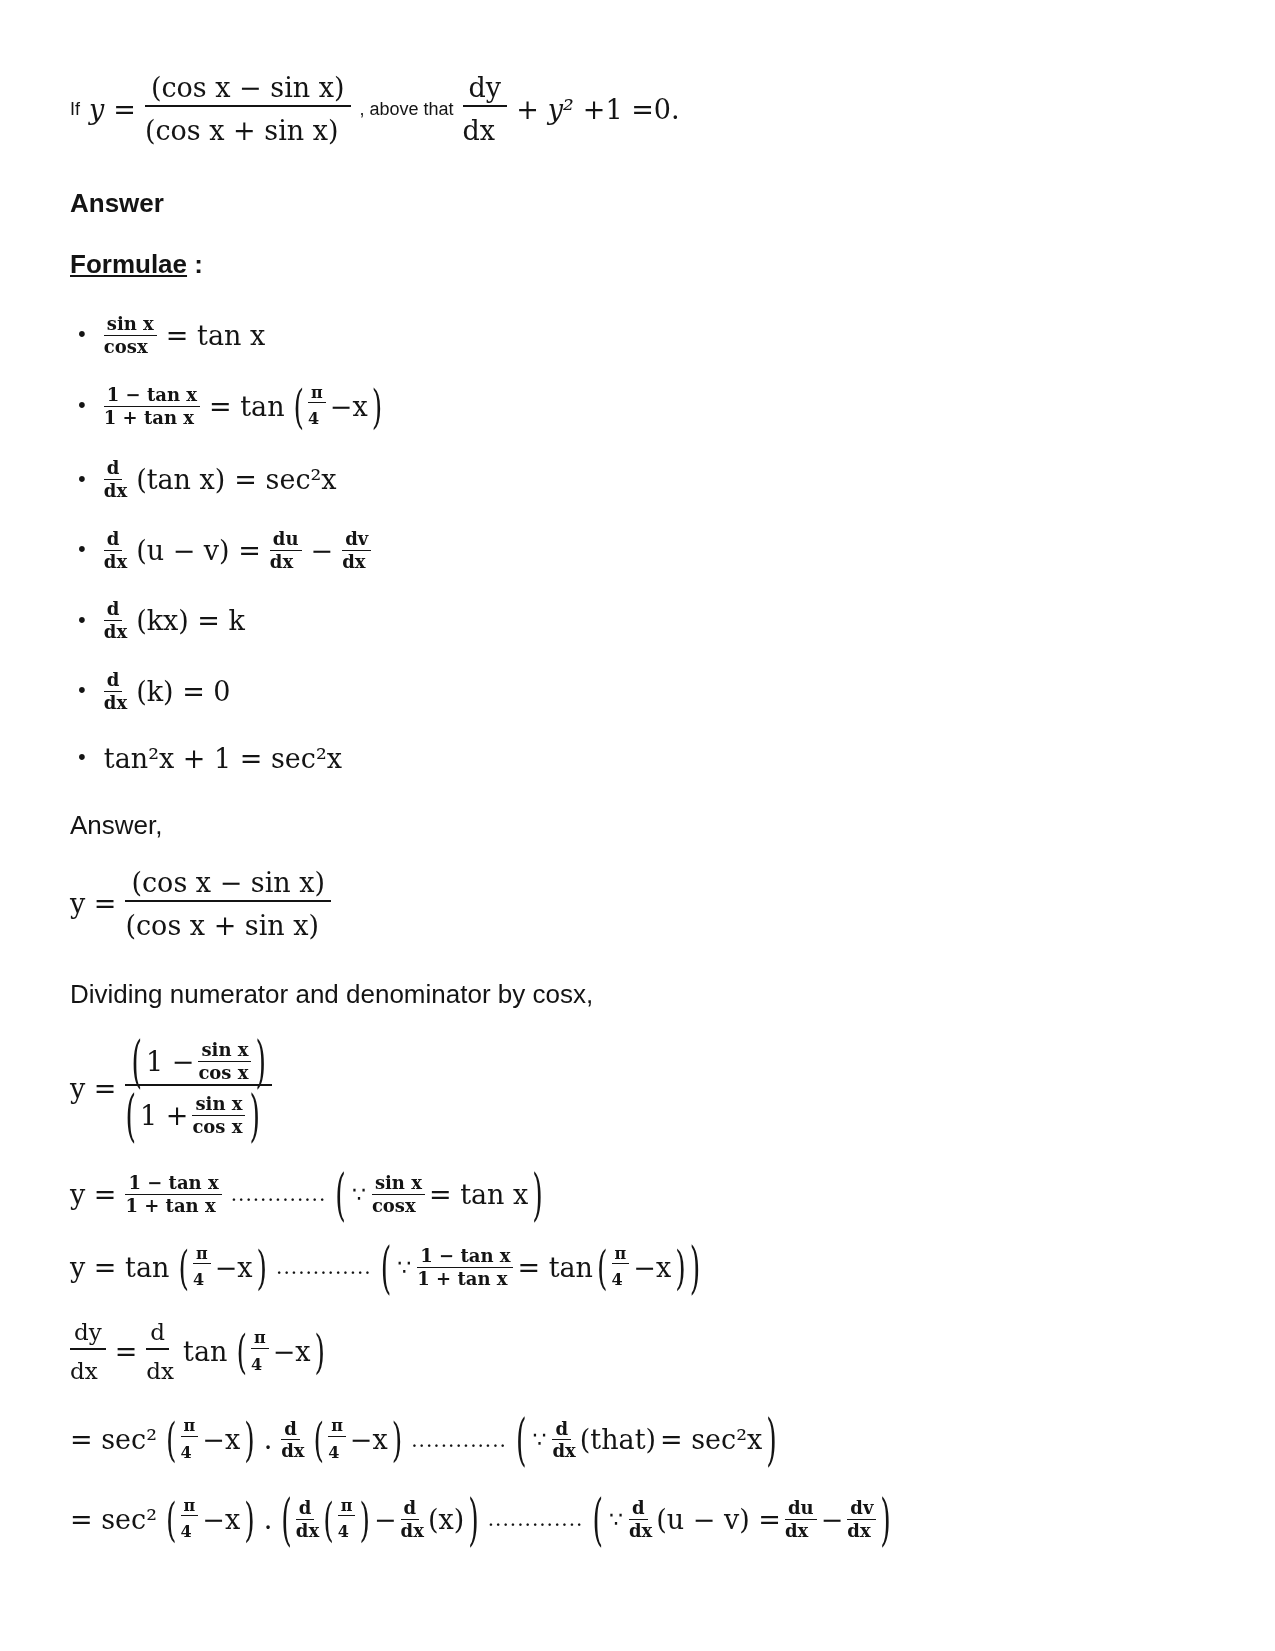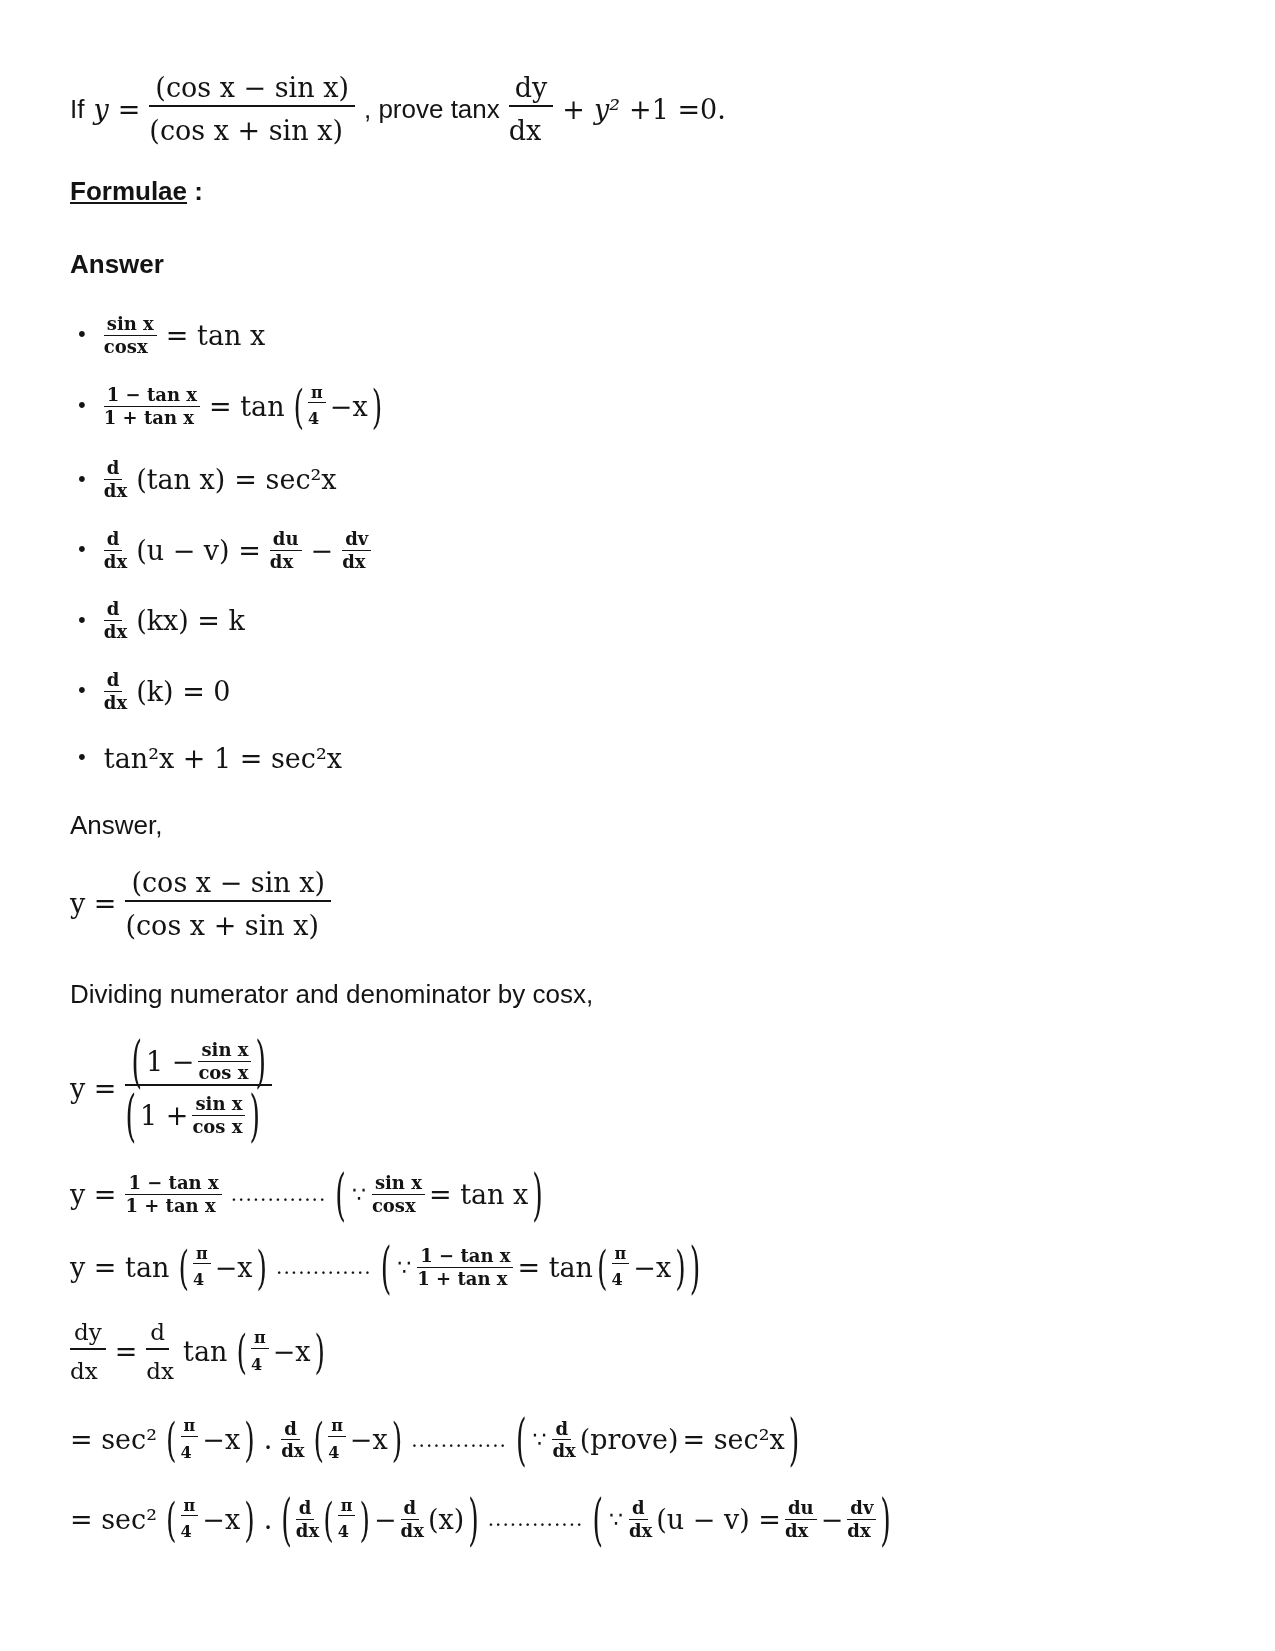--- a/index.html
+++ b/index.html
@@ -6,21 +6,21 @@
   html,body { background:#ffffff; }
   .page {
     width:1275px; min-height:1651px; background:#fff; color:#141414;
     padding:66px 60px 60px 70px;
     font-family:"Liberation Sans","DejaVu Sans",sans-serif;
   }
   .text { font-size:26px; color:#141414; }
   .bold { font-weight:bold; }
   .uline { text-decoration:underline; }
   .math { font-family:"DejaVu Serif","Liberation Serif",serif; font-size:27px; }
-  .sans { font-family:"Liberation Sans","DejaVu Sans",sans-serif; font-size:26px; }
+  .sans { font-family:"Liberation Sans","DejaVu Sans",sans-serif; font-size:18px; }
   .ital { font-style:italic; }
   .mrow { display:flex; align-items:center; column-gap:9px; flex-wrap:nowrap; }
   .tight { column-gap:4px; }
   .frac { display:inline-flex; flex-direction:column; align-items:flex-start; line-height:1.15; }
   .frac .num { border-bottom:2px solid #141414; padding:0 6px 2px; text-align:center; }
   .frac .den { padding-top:8px; text-align:center; }
   .frac.sm { font-size:18px; font-weight:700; line-height:1.1; }
   .frac.sm .num { border-bottom:1.5px solid #141414; padding:0 3px 1px; }
   .frac.sm .den { padding-top:1px; }
   .frac.tiny { font-size:16px; font-weight:600; line-height:1.05; }
@@ -42,36 +42,36 @@
 <div class="page">
 
   <div class="mrow math" style="margin-top:6px;">
     <span class="sans">If</span>
     <span class="ital">y</span>
     <span>=</span>
     <span class="frac">
       <span class="num">(cos x − sin x)</span>
       <span class="den">(cos x + sin x)</span>
     </span>
-    <span class="sans">, prove tanx</span>
+    <span class="sans">, above that</span>
     <span class="frac">
       <span class="num">dy</span>
       <span class="den">dx</span>
     </span>
     <span>+</span>
     <span class="ital">y²</span>
     <span>+1 =0.</span>
   </div>
 
+  <div class="text bold" style="margin-top:42px;">Answer</div>
+
   <div class="text" style="margin-top:30px;">
     <span class="bold uline">Formulae</span>
     <span class="bold">:</span>
   </div>
-
-  <div class="text bold" style="margin-top:42px;">Answer</div>
 
   <div class="bullet-row math" style="margin-top:34px;">
     <span class="bullet">•</span>
     <span class="mrow">
       <span class="frac sm">
         <span class="num">sin x</span>
         <span class="den">cosx</span>
       </span>
       <span>= tan x</span>
     </span>
@@ -295,21 +295,21 @@
       <span class="bp s16">)</span>
     </span>
     <span class="dots">.............</span>
     <span class="mrow tight">
       <span class="bp s22">(</span>
       <span class="because">∵</span>
       <span class="frac sm">
         <span class="num">d</span>
         <span class="den">dx</span>
       </span>
-      <span>(prove)</span>
+      <span>(that)</span>
       <span>= sec²x</span>
       <span class="bp s22">)</span>
     </span>
   </div>
 
   <div class="mrow math" style="margin-top:36px;">
     <span>= sec²</span>
     <span class="mrow tight">
       <span class="bp s16">(</span>
       <span class="frac tiny">

